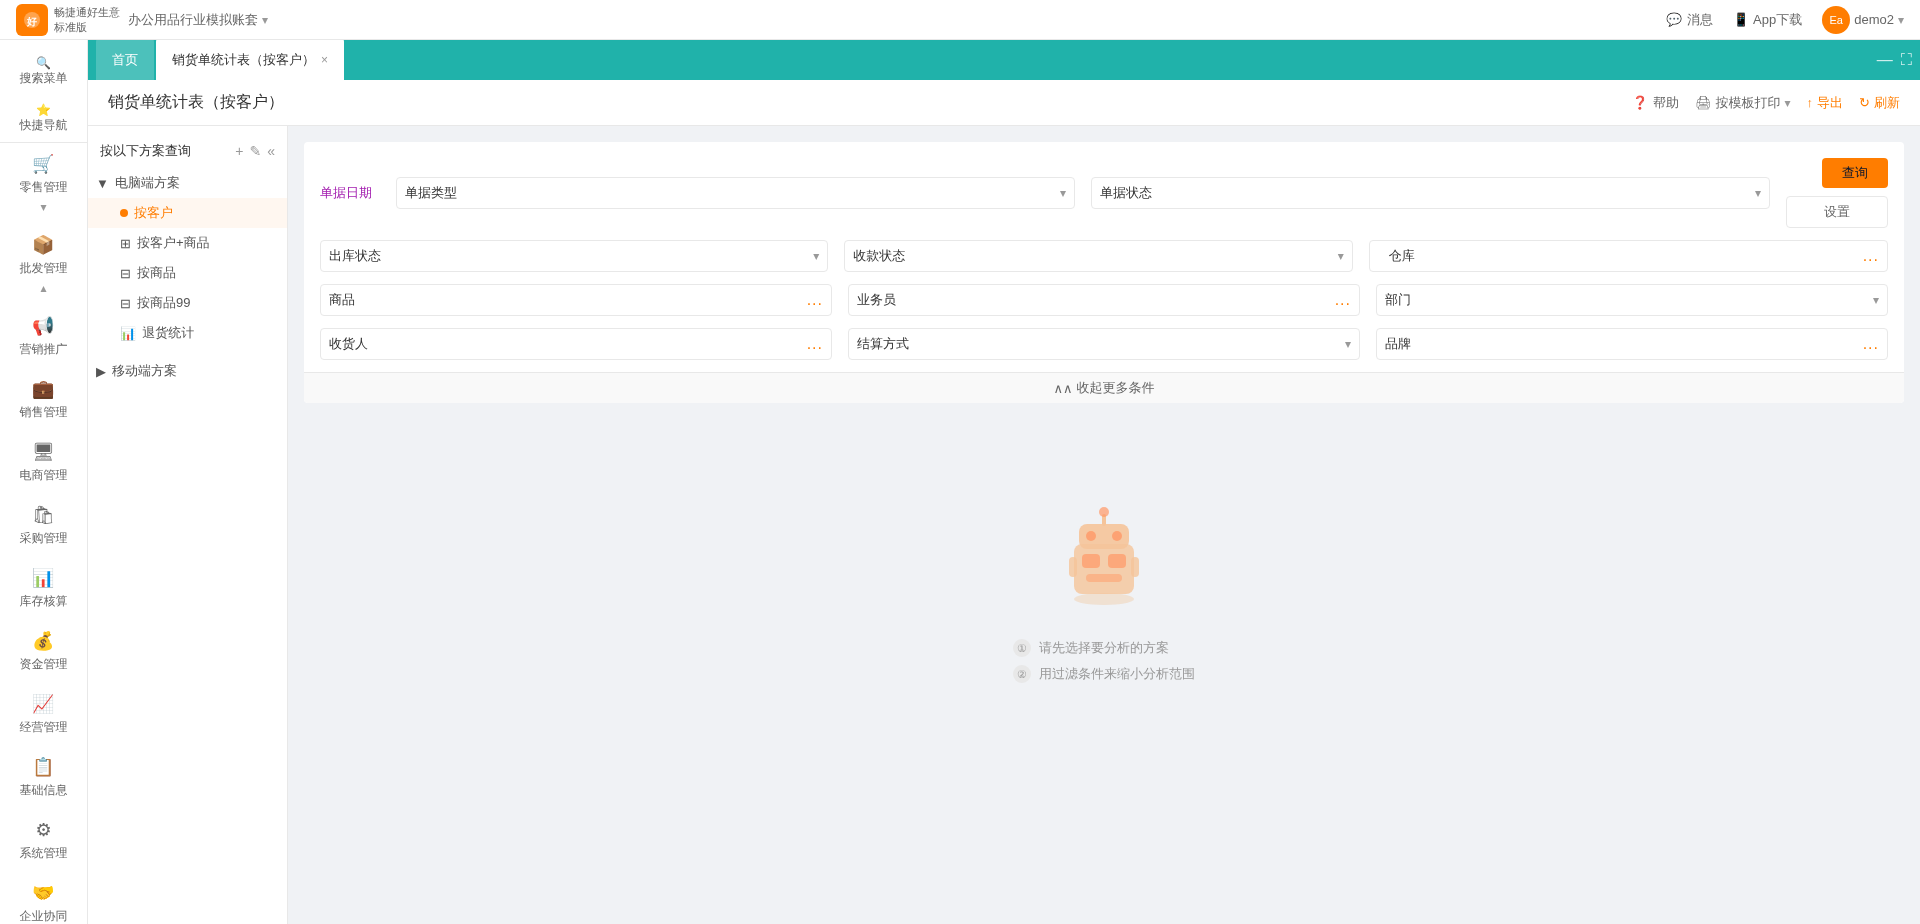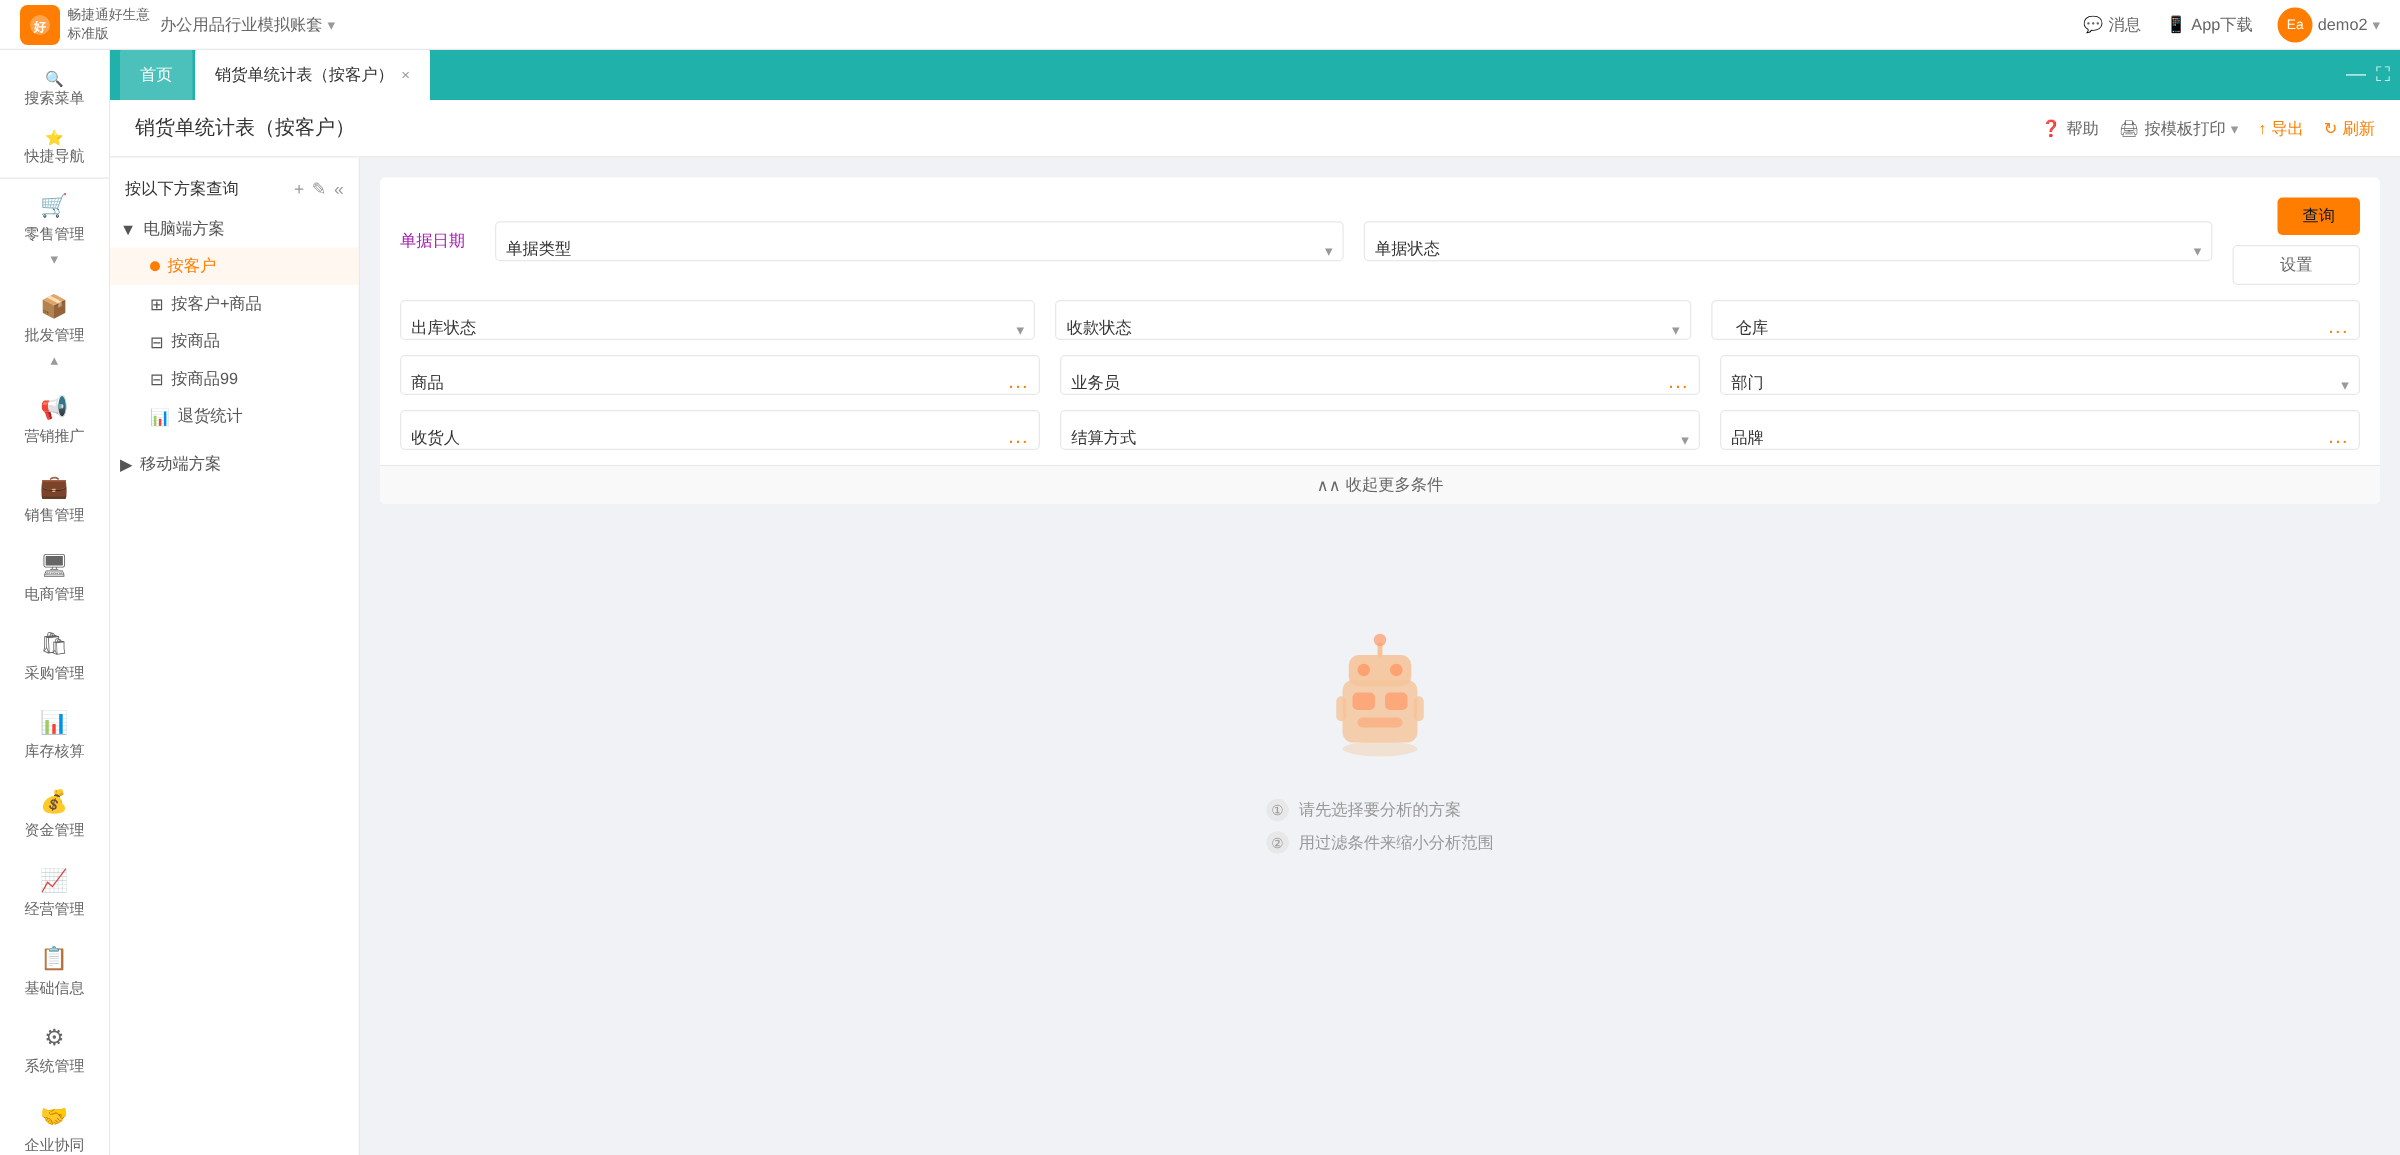--- a/index.html
+++ b/index.html
@@ -64,21 +64,21 @@
 
     
     .filter-area { background: #fff; border-radius: 4px; padding: 16px; margin-bottom: 16px; }
     .filter-row { display: flex; align-items: center; gap: 16px; margin-bottom: 12px; }
     .filter-row:last-child { margin-bottom: 0; }
     .filter-label { color: #a21caf; font-size: 13px; white-space: nowrap; min-width: 60px; }
     .filter-date-group { display: flex; align-items: center; gap: 4px; }
     .date-btn { padding: 4px 8px; font-size: 12px; border: 1px solid #e8e8e8; border-radius: 3px; cursor: pointer; color: #666; background: #fff; }
     .date-btn.active { background: #ff7d00; color: #fff; border-color: #ff7d00; }
     .date-range { font-size: 12px; color: #666; margin-left: 4px; }
-    .filter-select { flex: 1; height: 32px; border: 1px solid #e8e8e8; border-radius: 4px; padding: 0 8px; display: flex; align-items: flex-end; justify-content: space-between; cursor: pointer; color: #333; background: #fff; min-width: 0; }
+    .filter-select { flex: 1; height: 32px; border: 1px solid #e8e8e8; border-radius: 4px; padding: 0 8px; display: flex; align-items: center; justify-content: space-between; cursor: pointer; color: #333; background: #fff; min-width: 0; }
     .filter-dots { color: #ff7d00; cursor: pointer; font-size: 16px; letter-spacing: 1px; }
     .collapse-btn { display: flex; align-items: center; justify-content: center; gap: 4px; padding: 6px 16px; color: #666; font-size: 13px; cursor: pointer; background: #f9f9f9; border-top: 1px solid #e8e8e8; margin: 0 -16px -16px; border-radius: 0 0 4px 4px; }
 
     
     .empty-state { display: flex; flex-direction: column; align-items: center; justify-content: center; padding: 80px 0; }
     .empty-icon { width: 120px; height: 120px; margin-bottom: 20px; }
     .empty-tips { display: flex; flex-direction: column; gap: 8px; }
     .empty-tip { display: flex; align-items: center; gap: 8px; color: #999; font-size: 13px; }
     .tip-num { width: 18px; height: 18px; border-radius: 50%; background: #e8e8e8; color: #999; font-size: 11px; display: flex; align-items: center; justify-content: center; }
 

